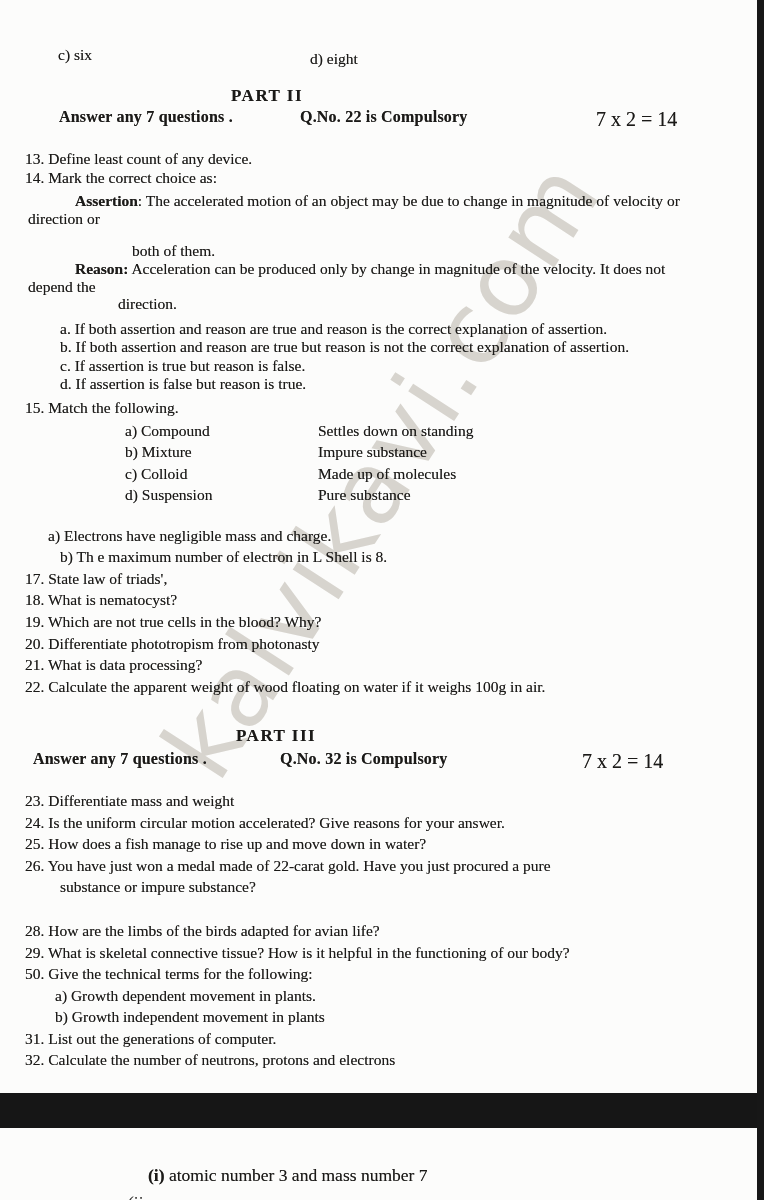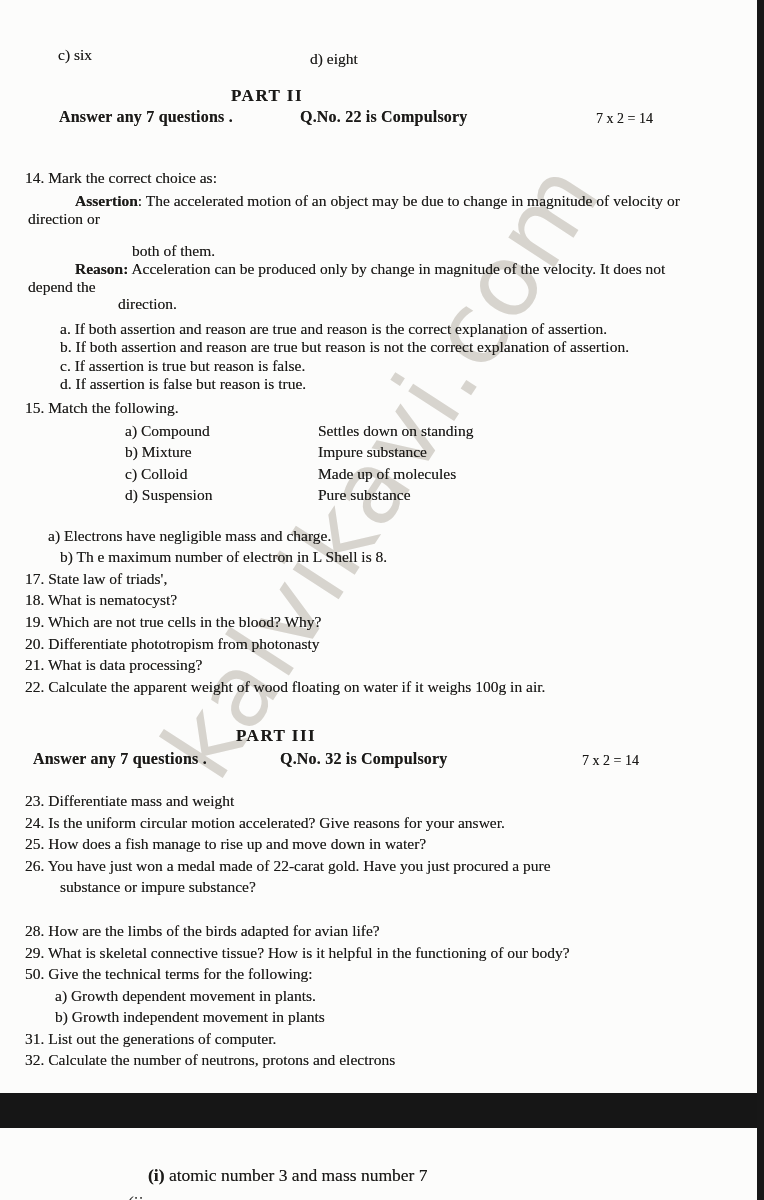--- a/index.html
+++ b/index.html
@@ -28,21 +28,21 @@
   .content{position:absolute;inset:0;z-index:1;}
   .ln{
     position:absolute;
     white-space:nowrap;
     font-size:15.5px;line-height:18px;
     text-shadow:0 0 .4px rgba(20,18,16,.55);
   }
   .bold{font-weight:bold;margin-left:20px;}
   .part-title{font-size:17px;font-weight:600;letter-spacing:1.5px;font-family:Liberation Serif, serif;}
   .instr{font-size:16px;font-weight:bold;letter-spacing:.2px;}
-  .marks{font-size:14px;}
+  .marks{font-size:20px;}
   .match-left{display:inline-block;width:193px;}
   .divider-bar{
     position:absolute;left:0;width:764px;height:35px;top:1093px;
     background:#161616;z-index:2;
   }
   .edge-strip{
     position:absolute;right:0;top:0;width:7px;height:1200px;
     background:#171717;z-index:3;
   }
   .footer-line{font-size:17.5px;}
@@ -58,20 +58,21 @@
   <div class="content">
 
     <div class="ln" style="left:58px;top:46px">c) six</div>
     <div class="ln" style="left:310px;top:50px">d) eight</div>
 
     <div class="ln part-title" style="left:231px;top:87px">PART  II</div>
     <div class="ln instr" style="left:59px;top:108px">Answer any 7  questions .</div>
     <div class="ln instr" style="left:300px;top:108px">Q.No. 22  is Compulsory</div>
     <div class="ln marks" style="left:596px;top:110px">7 x 2 = 14</div>
 
+    <div class="ln" style="left:25px;top:150px">13.  Define least count of any device.</div>
     <div class="ln" style="left:25px;top:169px">14. Mark the correct choice as:</div>
 
     <div class="ln" style="left:55px;top:192px">
       <span class="bold">Assertion</span><span>: The accelerated motion of an object may be due to change in magnitude of velocity or</span>
     </div>
     <div class="ln" style="left:28px;top:210px">direction or</div>
     <div class="ln" style="left:132px;top:242px">both of them.</div>
 
     <div class="ln" style="left:55px;top:260px">
       <span class="bold">Reason:</span><span>  Acceleration can be produced only by change in magnitude of  the velocity. It does not</span>

